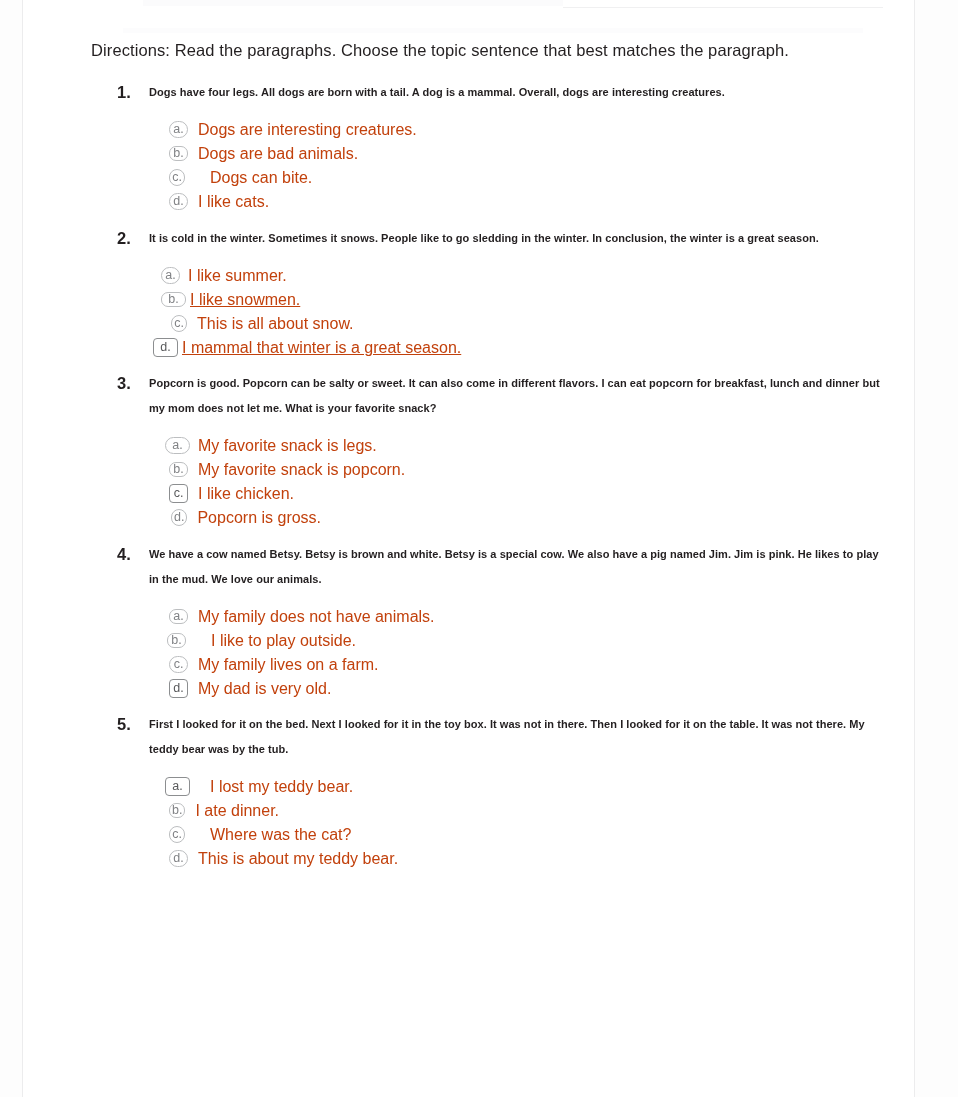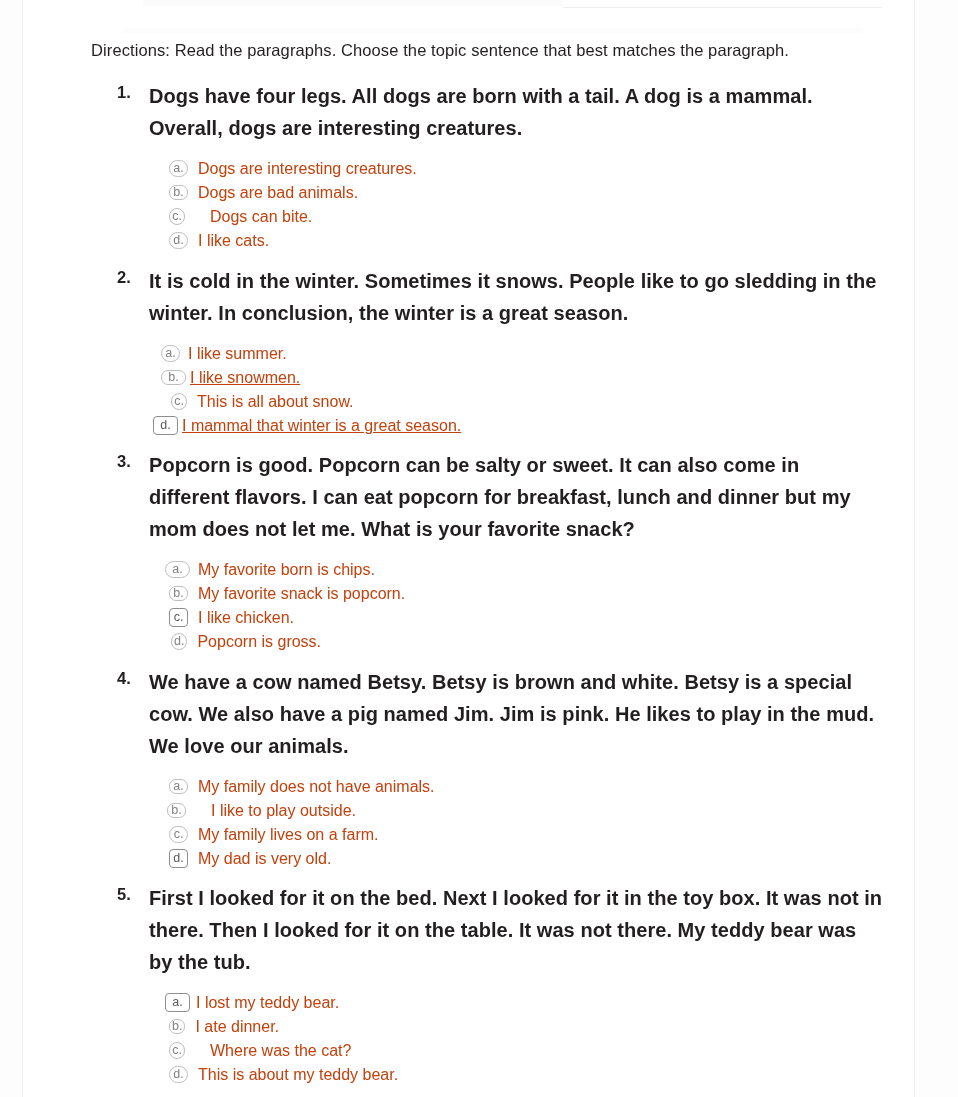--- a/index.html
+++ b/index.html
@@ -86,22 +86,22 @@
   .q-number {
     flex: 0 0 auto;
     width: 32px;
     font-size: 16.5px;
     line-height: 24px;
     font-weight: bold;
     color: #231f20;
   }
   .q-paragraph {
     flex: 1 1 auto;
-    font-size: 20px;
-    line-height: 32px;
+    font-size: 11px;
+    line-height: 25px;
     font-weight: bold;
     color: #231f20;
     letter-spacing: 0.05px;
   }
 
   .options {
     margin-top: 15px;
     padding-left: 146px;
   }
   .option {
@@ -137,21 +137,21 @@
   
   .v-oval   { border-radius: 9px; }
   .v-squish { border-radius: 7px; height: 15px; }
   .v-wide   { min-width: 25px; }
   .v-tall   { height: 19px; }
   .v-thin   { min-width: 16px; }
   .v-faint  { border-color: #bcbec0; color: #808285; }
   .v-dark   { border-color: #8c8e90; color: #58595b; }
 
   .g4  { margin-left: 4px; text-decoration: underline; }
-  .g6  { margin-left: 6px; }
+  .g6  { margin-left: 20px; }
   .g8  { margin-left: 8px; }
   .g10 { margin-left: 10px; }
   .g12 { margin-left: 25px; }
 </style>
 </head>
 <body>
 
 <div class="page">
 
   <div class="scan-artifact-block"></div>
@@ -213,21 +213,21 @@
     </div>
 
     <div class="question">
       <div class="q-head">
         <div class="q-number">3.</div>
         <div class="q-paragraph">Popcorn is good. Popcorn can be salty or sweet. It can also come in different flavors. I can eat popcorn for breakfast, lunch and dinner but my mom does not let me. What is your favorite snack?</div>
       </div>
       <div class="options" style="padding-left:142px;">
         <div class="option">
           <span class="opt-box v-oval v-wide v-faint">a.</span>
-          <span class="opt-text g8">My favorite born is chips.</span>
+          <span class="opt-text g8">My favorite snack is legs.</span>
         </div>
         <div class="option" style="padding-left:4px;">
           <span class="opt-box v-squish v-faint">b.</span>
           <span class="opt-text g10">My favorite snack is popcorn.</span>
         </div>
         <div class="option" style="padding-left:4px;">
           <span class="opt-box v-tall v-dark">c.</span>
           <span class="opt-text g10">I like chicken.</span>
         </div>
         <div class="option" style="padding-left:6px;">

